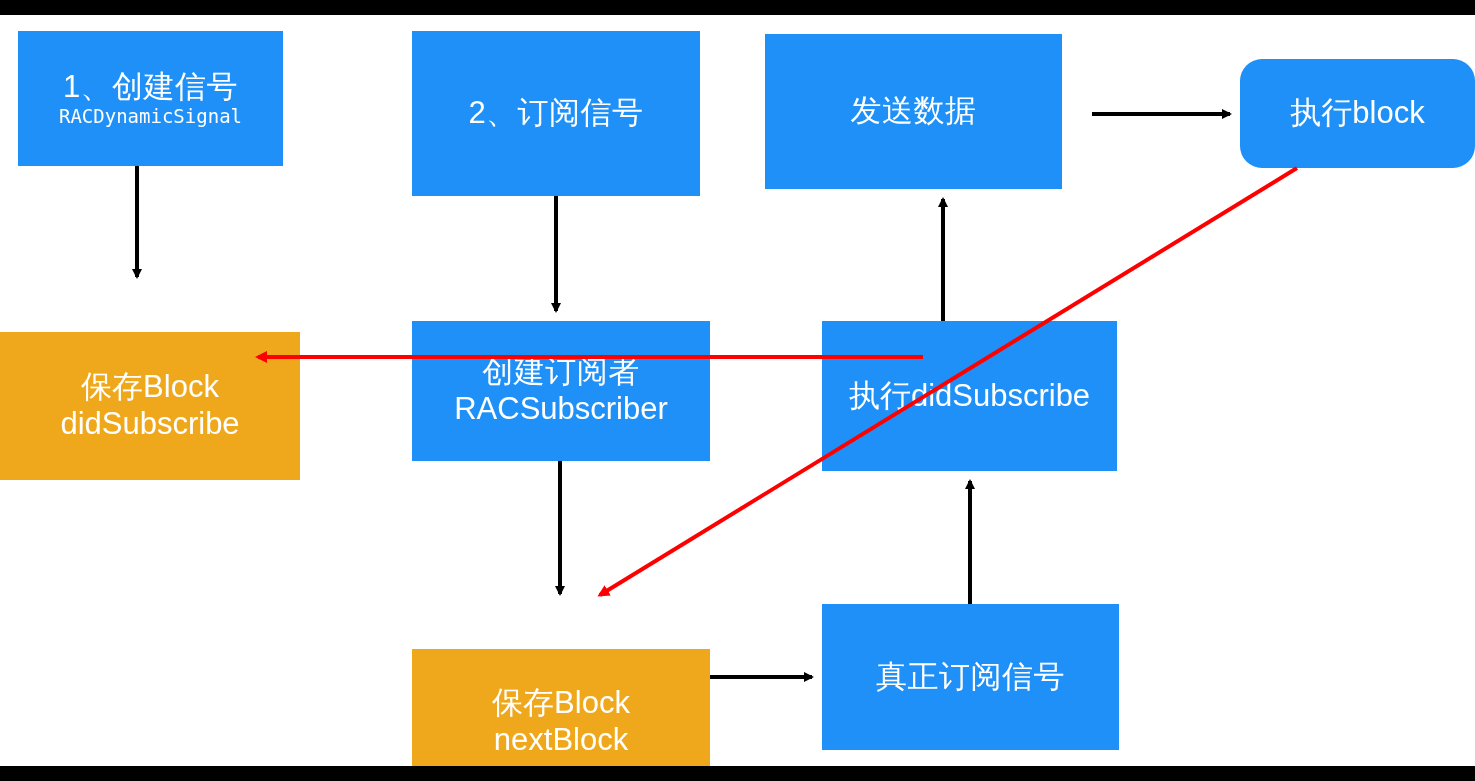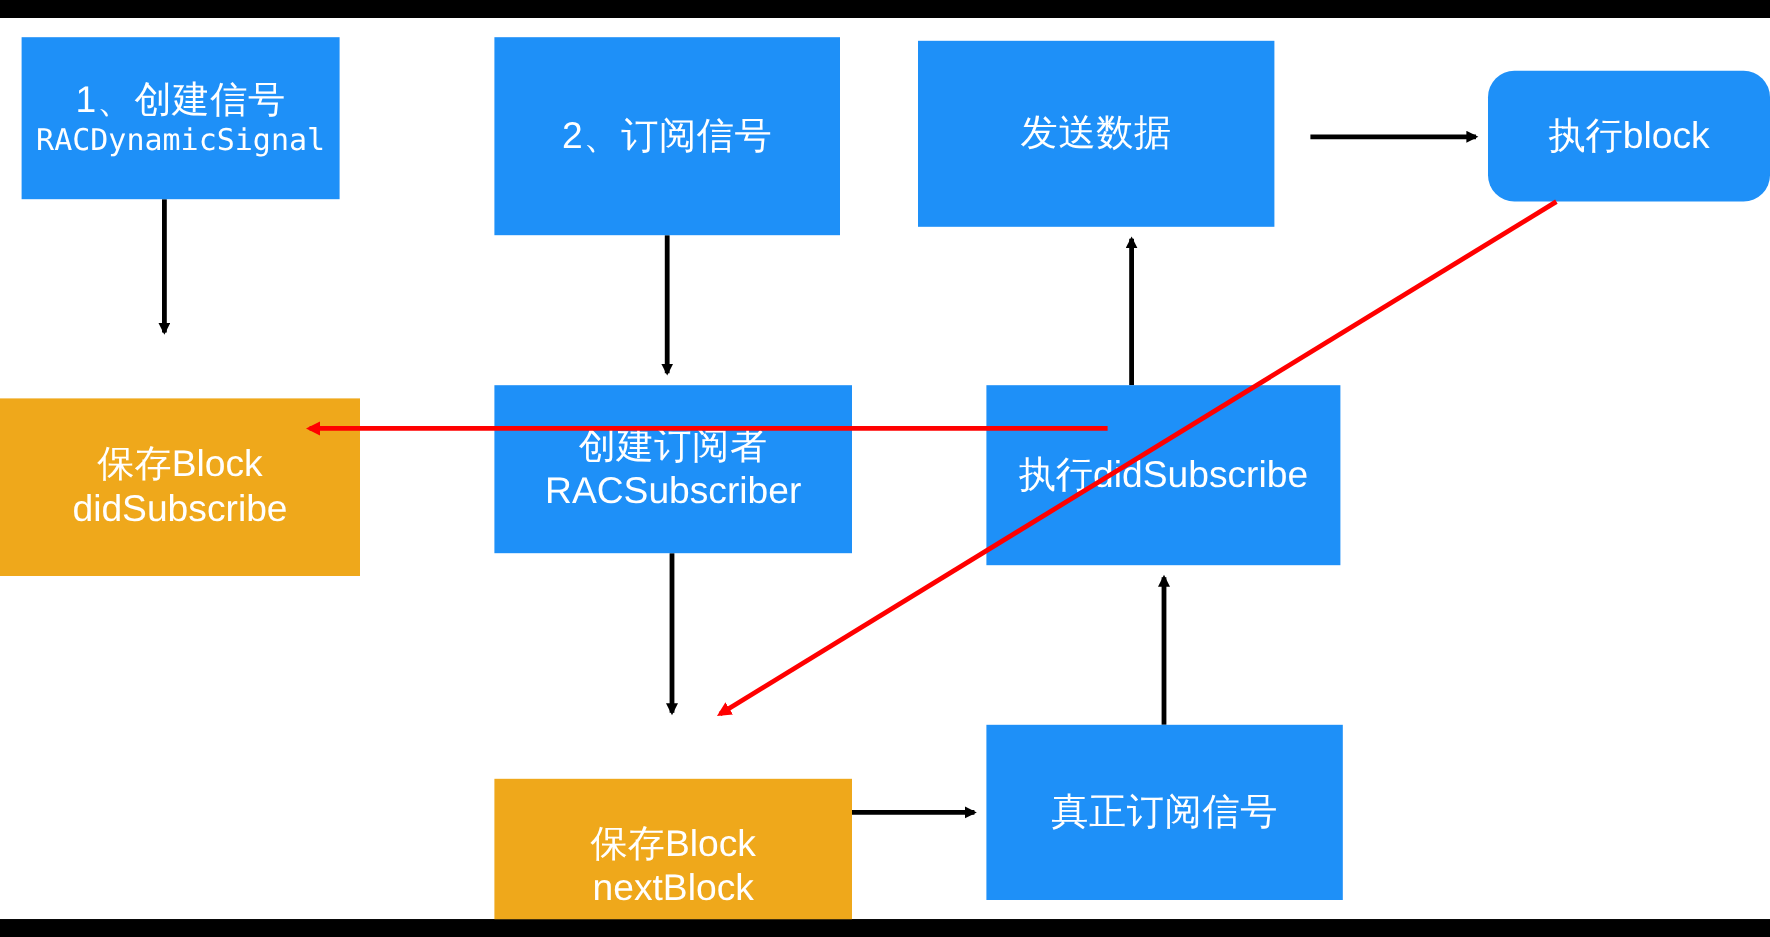--- a/index.html
+++ b/index.html
@@ -51,21 +51,21 @@
   .node.orange { background: #EFA81B; margin-top: 45px; }
 
   .node .line-cn {
     font-size: 31px;
     font-weight: 400;
     letter-spacing: 0.5px;
     white-space: nowrap;
   }
   .node .line-code {
     font-family: "DejaVu Sans Mono", "Liberation Mono", monospace;
-    font-size: 25px;
+    font-size: 19px;
     font-weight: 400;
     line-height: 1.2;
     word-break: break-all;
     padding: 0 4px;
   }
   .node .line-mix {
     font-size: 31px;
     font-weight: 400;
     white-space: nowrap;
   }

